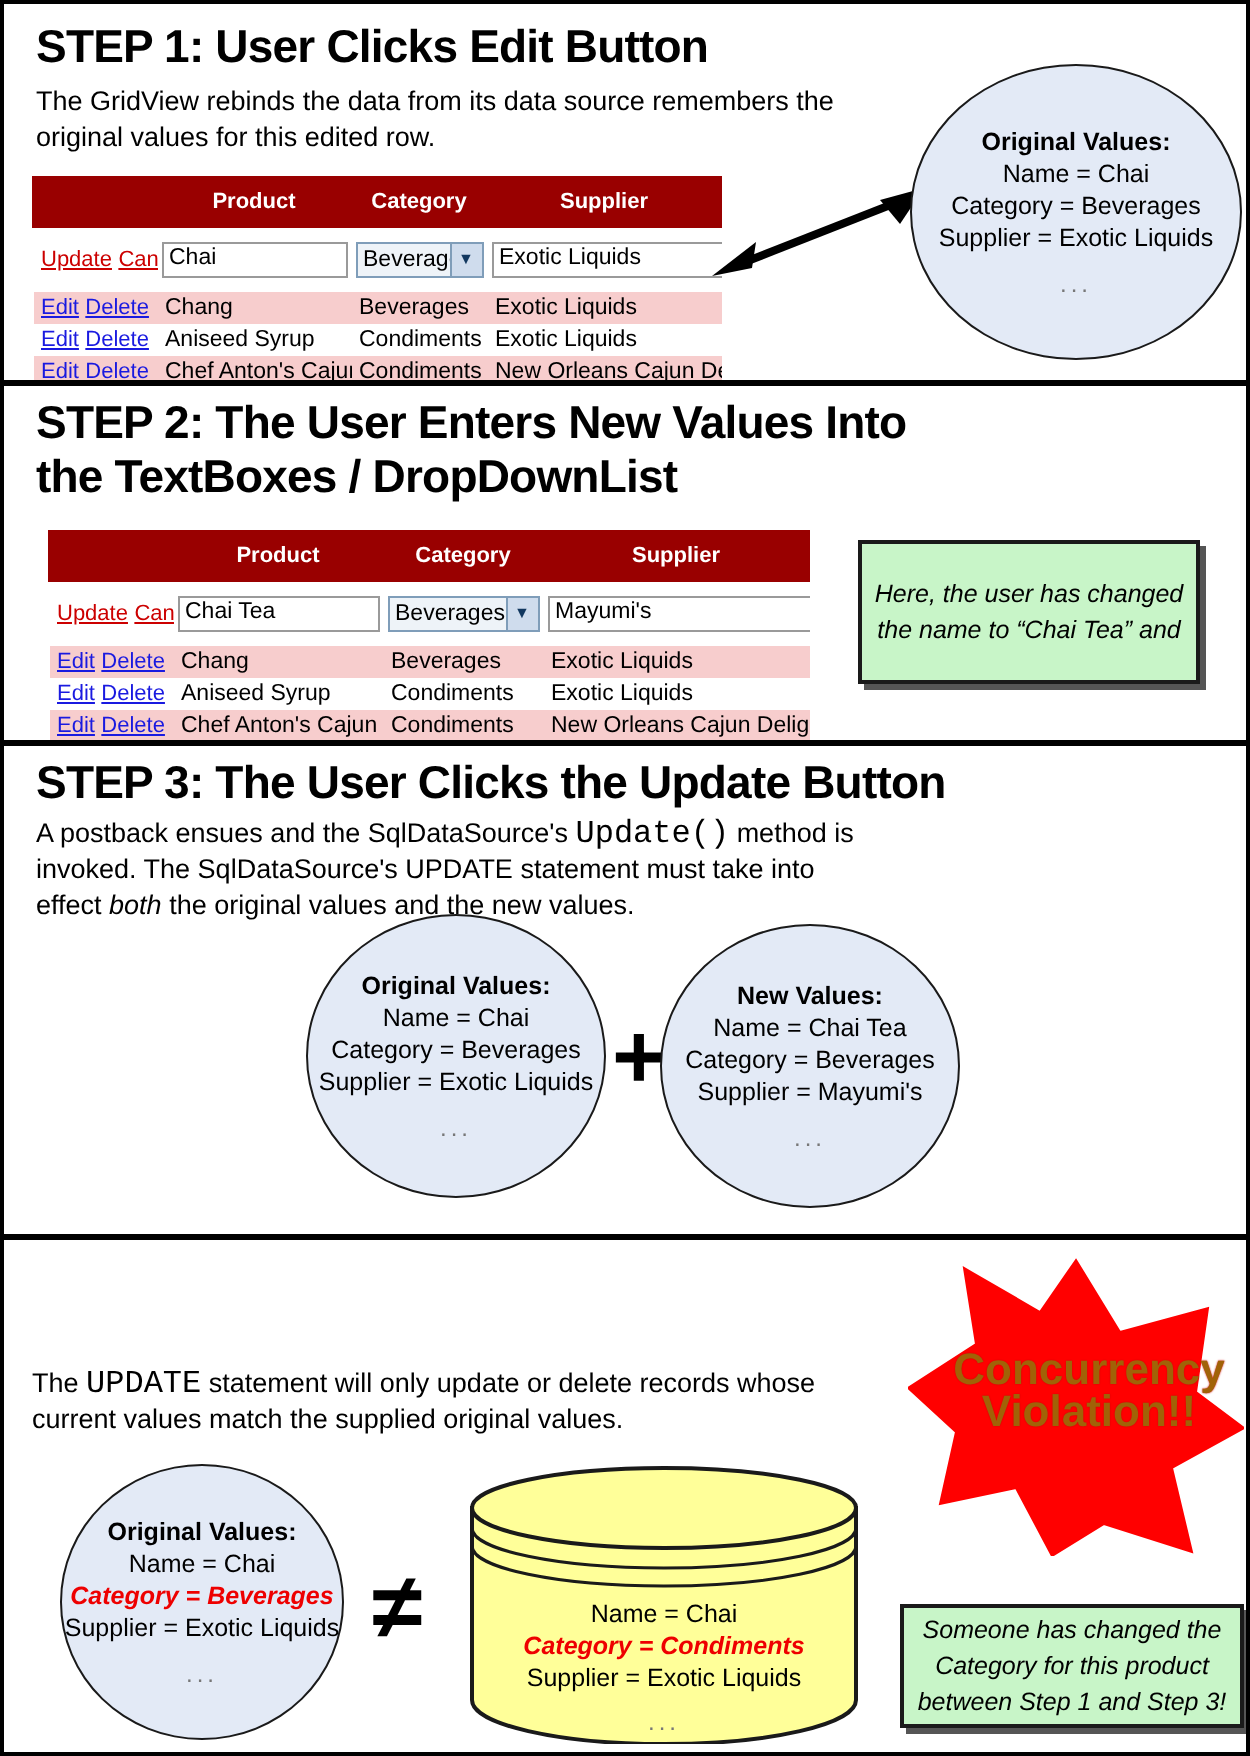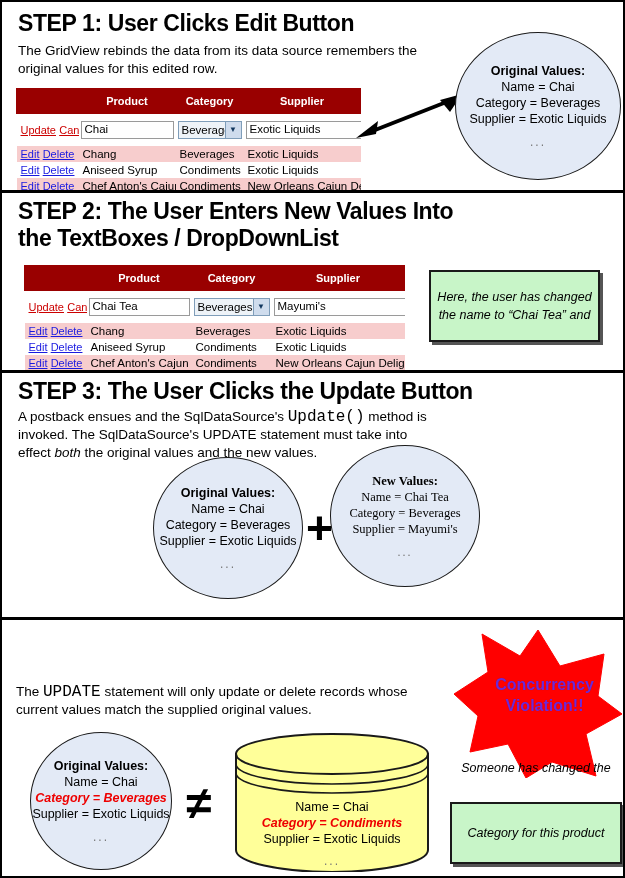--- a/index.html
+++ b/index.html
@@ -188,24 +188,24 @@
     color:#000;
   }
   .cyl .txt .red{color:#ee0000;font-weight:bold;font-style:italic;}
   .cyl .txt .dots{letter-spacing:2px;color:#777;font-size:12px;display:block;margin-top:6px;}
 
   .star{position:absolute;}
   .star .startxt{
     position:absolute;
     left:13px;right:0;top:46px;
     text-align:center;
-    color:#6d28d9;
+    color:#a16207;
     font-family:"Liberation Sans", sans-serif;
     font-weight:bold;
-    font-size:16px;
+    font-size:22px;
     line-height:21px;
     text-shadow:0 0 1px #cc0000;
   }
   .arrow-svg{position:absolute;}
 </style>
 </head>
 <body>
 
 <div id="page">
 
@@ -378,21 +378,21 @@
     <div class="bubble" style="left:151px;top:84px;width:150px;height:142px;">
       <div class="bt">Original Values:</div>
       <div>Name = Chai</div>
       <div>Category = Beverages</div>
       <div>Supplier = Exotic Liquids</div>
       <div class="dots">...</div>
     </div>
 
     <div class="op op-plus" style="left:304px;top:132px;">+</div>
 
-    <div class="bubble" style="left:328px;top:72px;width:150px;height:142px;font-family:Liberation Serif, serif;">
+    <div class="bubble" style="left:328px;top:89px;width:150px;height:142px;">
       <div class="bt">New Values:</div>
       <div>Name = Chai Tea</div>
       <div>Category = Beverages</div>
       <div>Supplier = Mayumi's</div>
       <div class="dots">...</div>
     </div>
   </div>
 
   <div class="panel-div" style="top:615px;"></div>
 
@@ -429,20 +429,20 @@
     <div class="star" style="left:452px;top:8px;width:168px;height:150px;">
       <svg width="168" height="150" viewBox="0 0 168 150">
         <polygon fill="#ff0000" stroke="#ff0000" stroke-width="1" points="84,2 106,38 150,26 144,68 168,86 132,106 142,148 98,134 72,150 54,116 16,124 24,88 0,66 34,44 28,6 66,28"></polygon>
       </svg>
       <div class="startxt">
         <div>Concurrency</div>
         <div>Violation!!</div>
       </div>
     </div>
 
-    <div class="callout" style="left:448px;top:182px;width:172px;height:62px;gap:47px;">
+    <div class="callout" style="left:448px;top:182px;width:172px;height:62px;">
       <div>Someone has changed the</div>
       <div>Category for this product</div>
       <div>between Step 1 and Step 3!</div>
     </div>
   </div>
 
 </div>
 
 </body></html>

